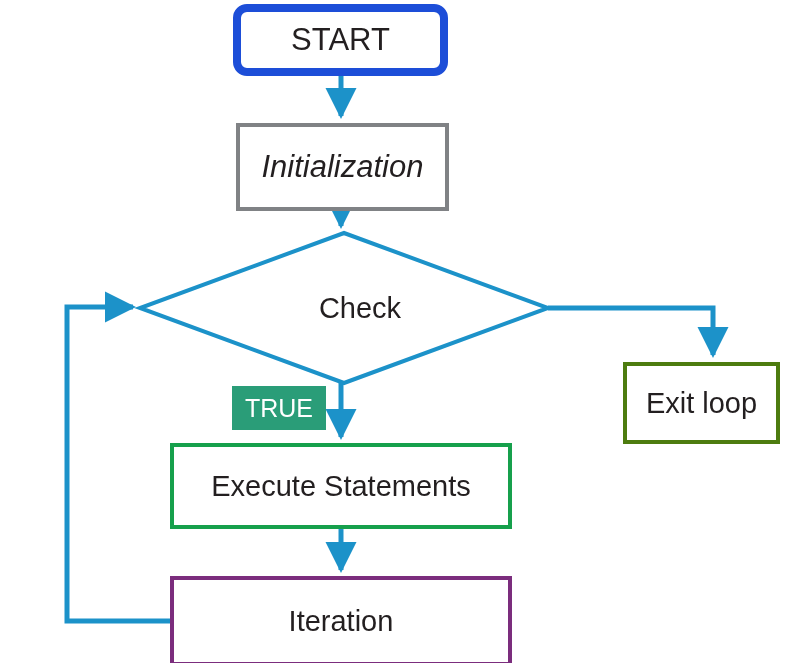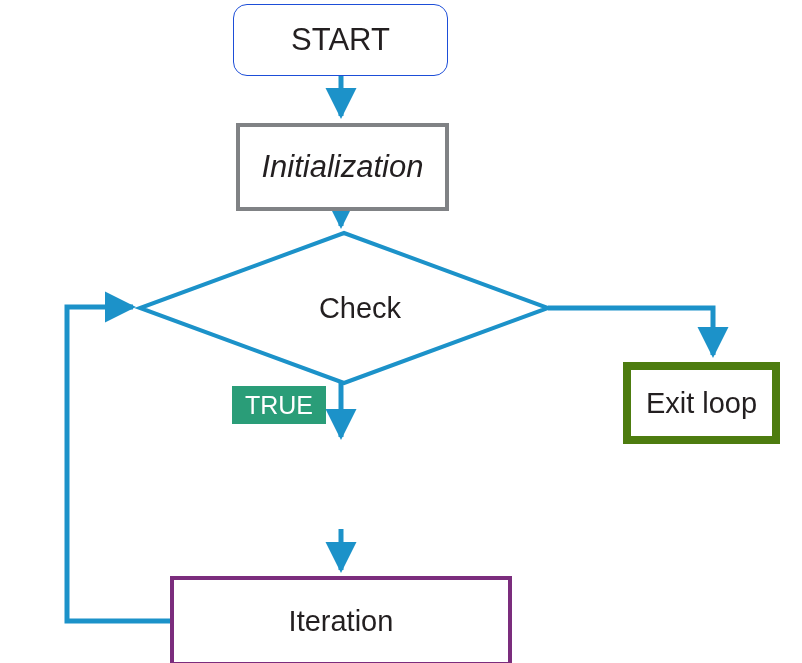--- a/index.html
+++ b/index.html
@@ -32,21 +32,21 @@
     color: #231f20;
     text-align: center;
     line-height: 1.18;
     z-index: 3;
   }
   .node-start {
     left: 233px;
     top: 4px;
     width: 215px;
     height: 72px;
-    border: 1px solid #1d4ed8;
+    border: 8px solid #1d4ed8;
     border-radius: 14px;
     font-size: 31px;
   }
   .node-init {
     left: 236px;
     top: 123px;
     width: 213px;
     height: 88px;
     border: 4px solid #808285;
     font-size: 31px;
@@ -82,21 +82,21 @@
     width: 342px;
     height: 90px;
     border: 4px solid #7B2D7D;
     font-size: 29px;
   }
   .node-exit {
     left: 623px;
     top: 362px;
     width: 157px;
     height: 82px;
-    border: 8px solid #4d7c0f;
+    border: 4px solid #4d7c0f;
     font-size: 29px;
   }
   .badge {
     position: absolute;
     box-sizing: border-box;
     display: flex;
     align-items: center;
     justify-content: center;
     color: #ffffff;
     z-index: 4;
@@ -106,21 +106,21 @@
     top: 255px;
     width: 94px;
     height: 38px;
     background: #C8201D;
     font-size: 25px;
   }
   .badge-true {
     left: 232px;
     top: 386px;
     width: 94px;
-    height: 38px;
+    height: 44px;
     background: #2A9D78;
     font-size: 25px;
   }
   .badge-repeat {
     left: 0px;
     top: 430px;
     width: 137px;
     height: 56px;
     background: #0C92D1;
     font-size: 30px;
@@ -160,20 +160,23 @@
   <div class="node node-init">
     <span>Initialization</span>
   </div>
 
   <div class="node node-decision">
     <div class="diamond-label">
       <div>Check</div>
     </div>
   </div>
 
+  <div class="node node-exec">
+    <span>Execute Statements</span>
+  </div>
 
   <div class="node node-iter">
     <span>Iteration</span>
   </div>
 
   <div class="node node-exit">
     <span>Exit loop</span>
   </div>
 
 

